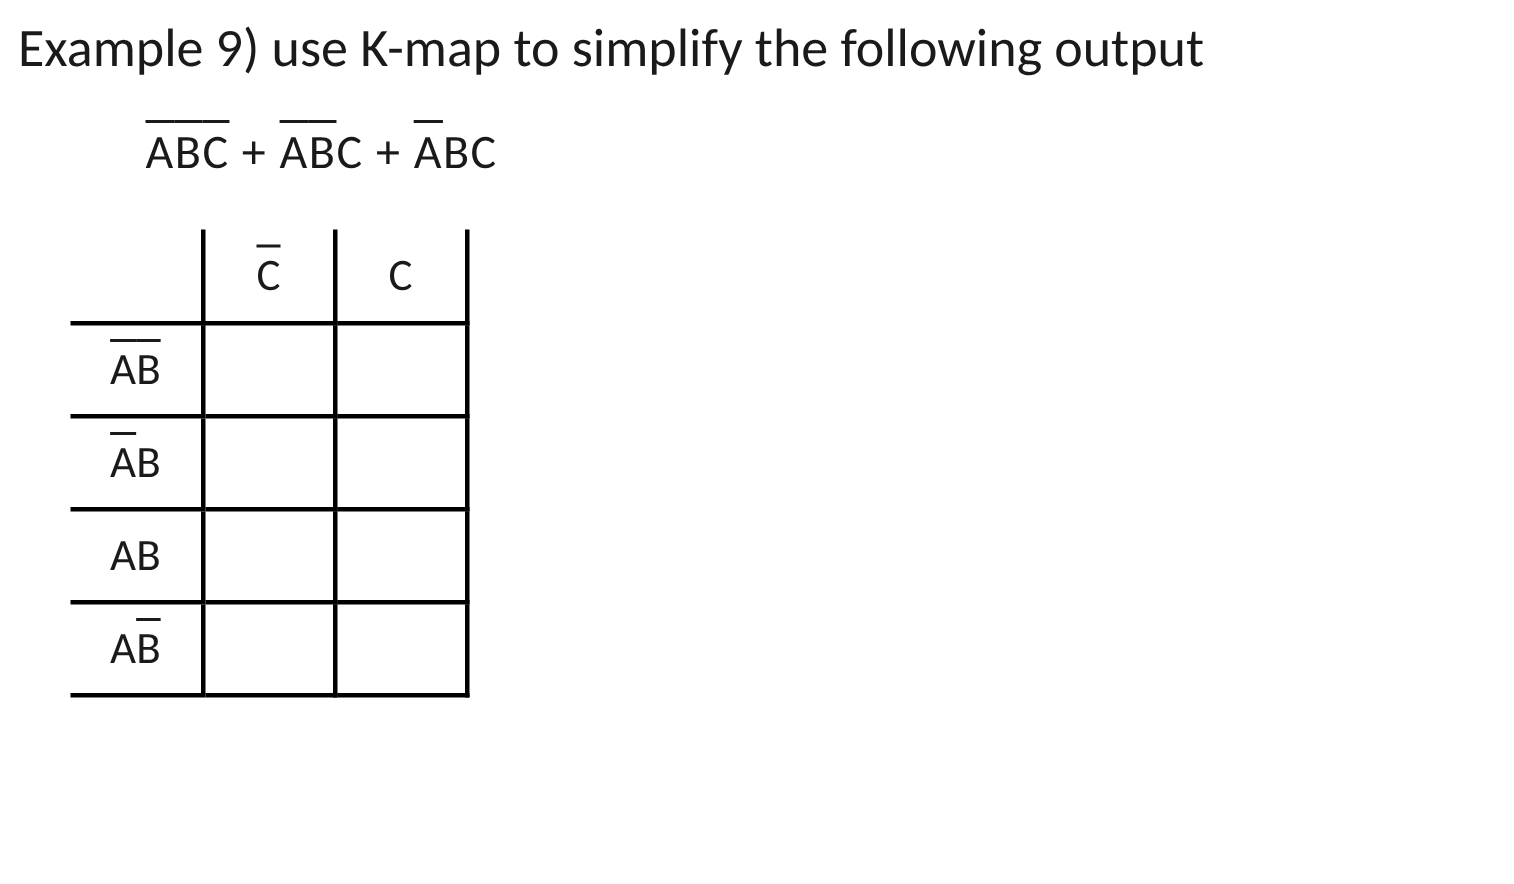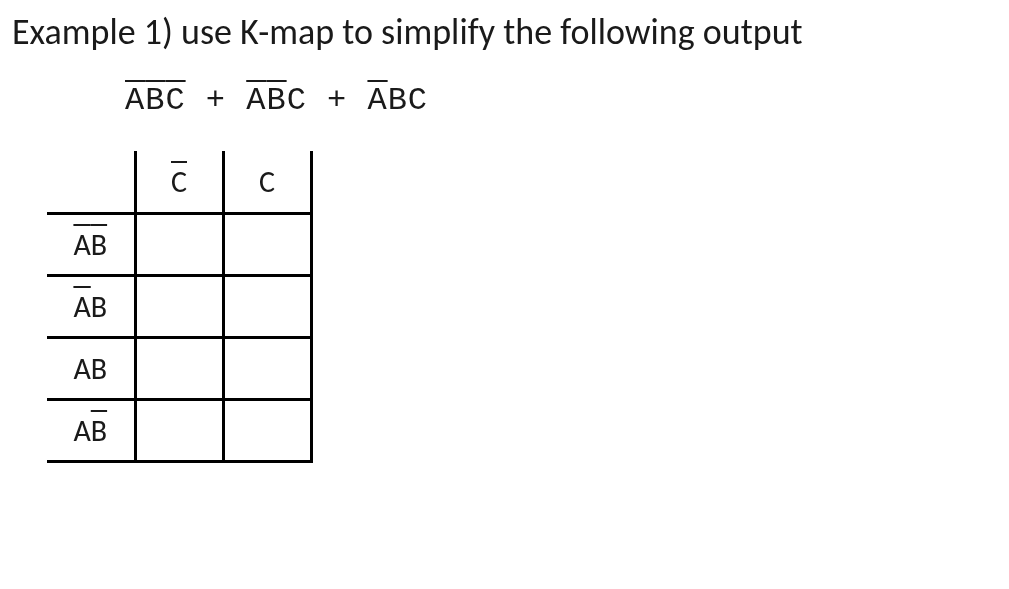--- a/index.html
+++ b/index.html
@@ -15,24 +15,23 @@
       height: 589px;
       color: #1a1a1a;
     }
     .title {
       font-size: 36px;
       font-weight: 400;
       margin-bottom: 28px;
     }
     .expression {
       font-size: 32px;
-      margin-left: 113px;
+      margin-left: 85px;
       margin-bottom: 32px;
       letter-spacing: 1px;
-      font-family: Liberation Mono, monospace;
     }
     .bar {
       text-decoration: overline;
       text-decoration-thickness: 2px;
     }
     .kmap {
       margin-left: 35px;
       border-collapse: collapse;
     }
     .kmap td, .kmap th {
@@ -60,21 +59,21 @@
       margin-top: 40px;
     }
     .kmap .cell {
       width: 88px;
       border: 3px solid #000;
     }
   </style>
 </head>
 <body>
 
-<div class="title">Example 1) use K-map to simplify the following output</div>
+<div class="title">Example 9) use K-map to simplify the following output</div>
 
 <div class="expression">
   <span class="bar">A</span><span class="bar">B</span><span class="bar">C</span><span> + </span><span class="bar">A</span><span class="bar">B</span><span>C</span><span> + </span><span class="bar">A</span><span>B</span><span>C</span>
 </div>
 
 <table class="kmap">
   <tbody>
       <tr>
     <td class="corner"></td>
     <td class="col-header"><span class="bar">C</span></td>

